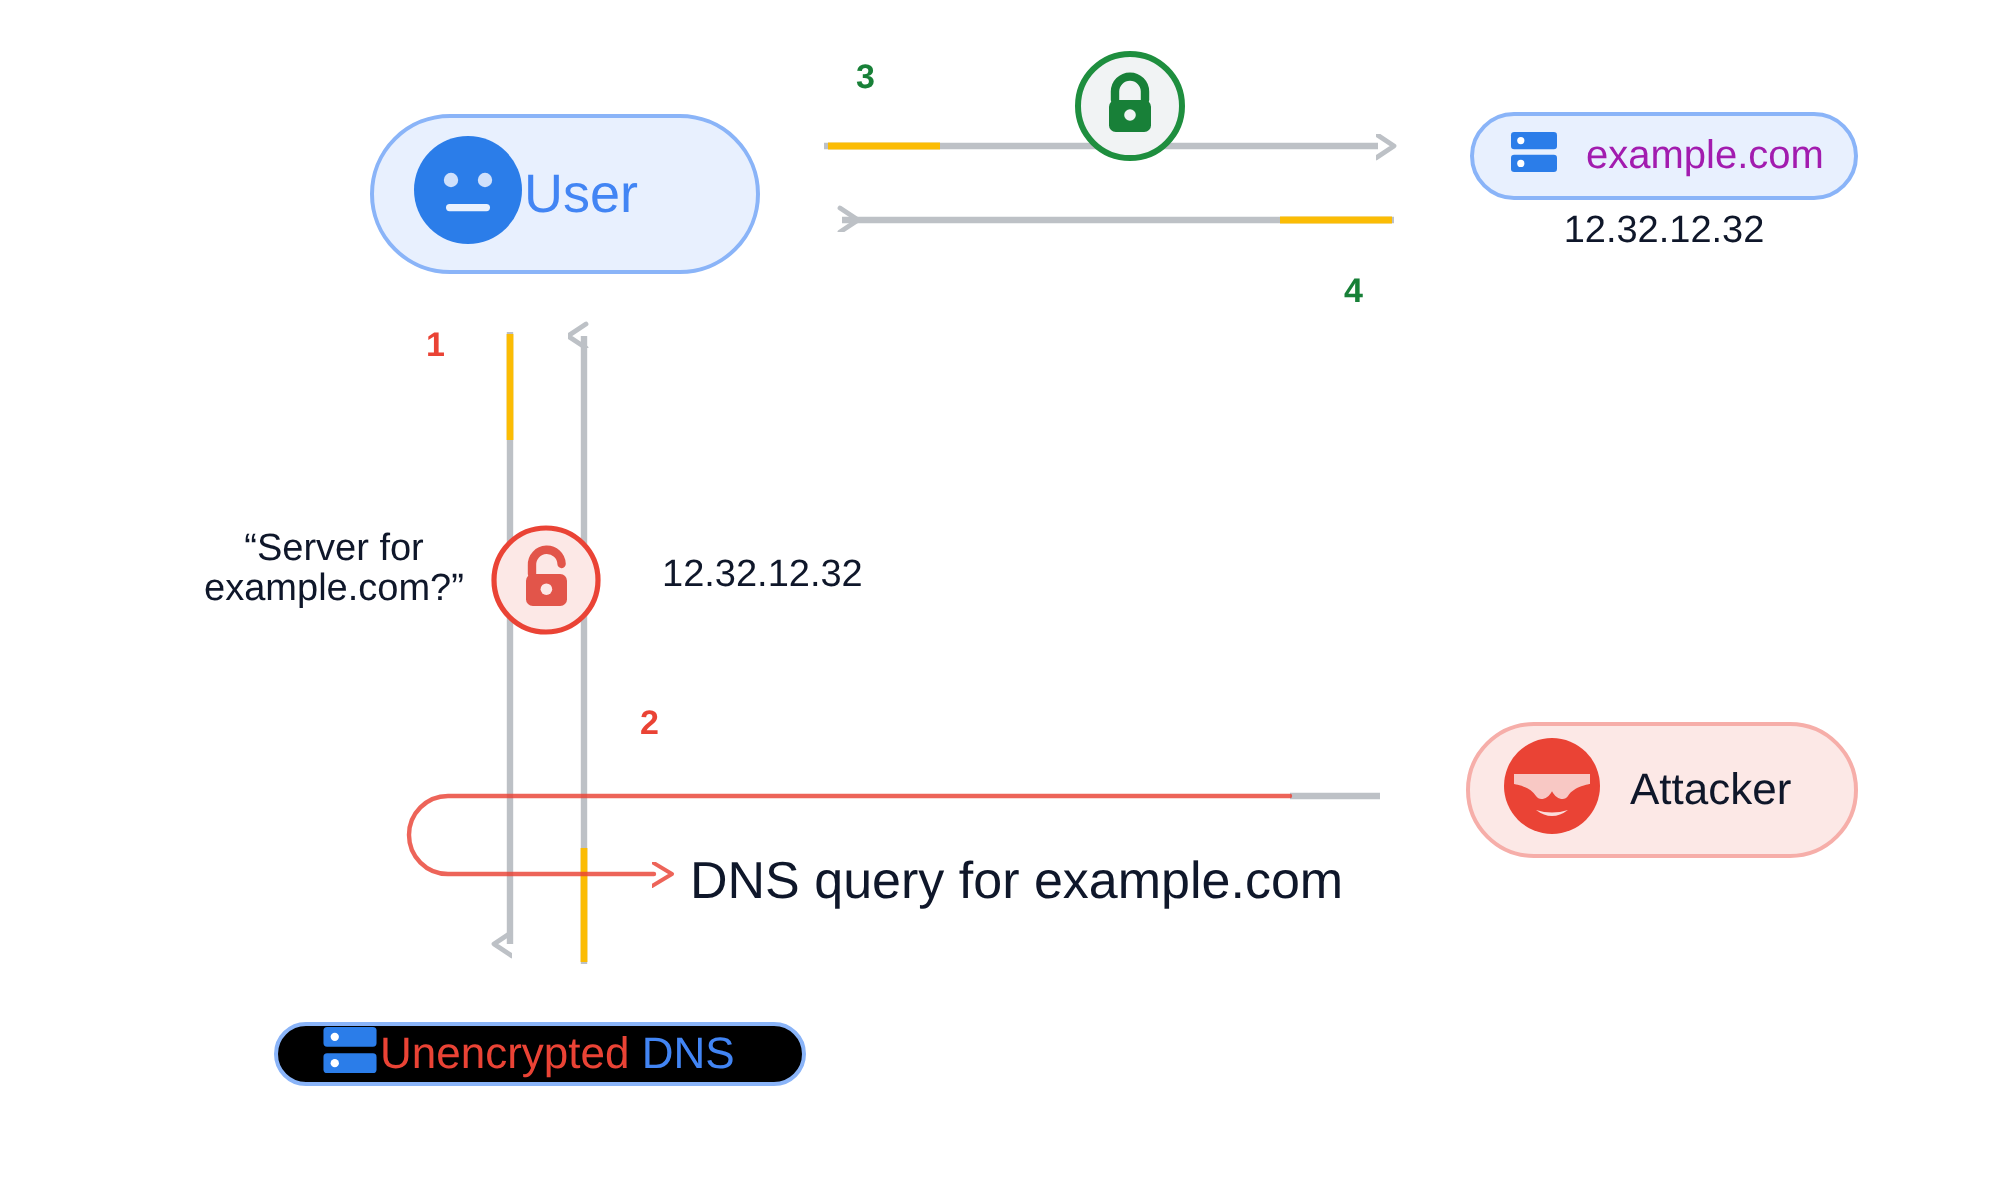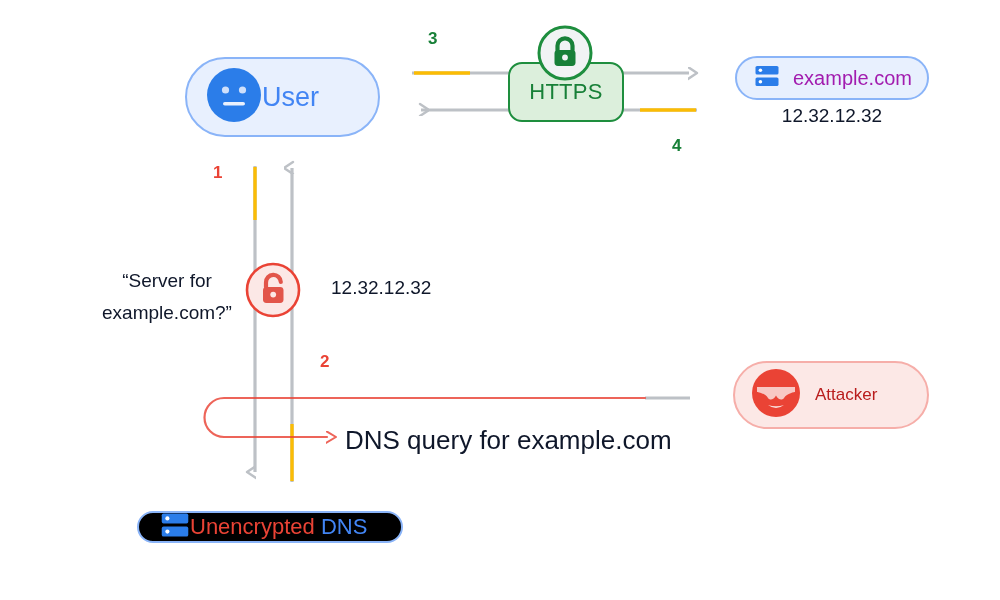--- a/index.html
+++ b/index.html
@@ -19,39 +19,39 @@
   #user-chip .label{color:#4285f4;font-size:27px;font-weight:400;}
 
   
   #server-chip{left:735px;top:56px;width:194px;height:44px;
      background:#e8f0fe;border:2px solid #8ab4f8;padding-left:17px;gap:13px;}
   #server-chip .label{color:#a21caf;font-size:20px;}
 
   
   #attacker-chip{left:733px;top:361px;width:196px;height:68px;
      background:#fce8e6;border:2px solid #f6aea9;padding-left:16px;gap:14px;}
-  #attacker-chip .label{color:#b91c1c;font-size:17px;}
+  #attacker-chip .label{color:#0f172a;font-size:22px;}
 
   
   #dns-chip{left:137px;top:511px;width:266px;height:32px;
      background:#000000;border:2px solid #8ab4f8;padding-left:21px;}
   #dns-chip .label{font-size:22px;}
   #dns-chip .label .w1{color:#ea4335;}
   #dns-chip .label .w2{color:#4285f4;}
 
   
   #https-box{position:absolute;left:508px;top:62px;width:116px;height:60px;
      background:#dcefdc;border:2.5px solid #1e8e3e;border-radius:14px;
      display:flex;align-items:center;justify-content:center;box-sizing:border-box;}
   #https-box .label{color:#188038;font-size:22px;letter-spacing:.3px;}
 
   
   .txt{position:absolute;color:#0f172a;white-space:pre;}
   #server-ip{left:735px;top:105px;width:194px;text-align:center;font-size:19px;}
-  #query-text{left:97px;top:265px;width:140px;text-align:center;font-size:19px;line-height:32px;}
+  #query-text{left:97px;top:265px;width:140px;text-align:center;font-size:19px;line-height:20px;}
   #ip-text{left:331px;top:277px;font-size:19px;}
   #dnsq-text{left:345px;top:425px;font-size:26px;}
 
   .num{position:absolute;font-size:17px;font-weight:700;}
   #num1{left:213px;top:163px;color:#ea4335;}
   #num2{left:320px;top:352px;color:#ea4335;}
   #num3{left:428px;top:29px;color:#188038;}
   #num4{left:672px;top:136px;color:#188038;}
 
   
@@ -151,23 +151,20 @@
       <svg width="30" height="30" viewBox="0 0 26 26" xmlns="http://www.w3.org/2000/svg">
         <rect x="1.5" y="3" width="23" height="8.6" rx="1.6" fill="#2b7de9"></rect>
         <rect x="1.5" y="14.4" width="23" height="8.6" rx="1.6" fill="#2b7de9"></rect>
         <circle cx="6.4" cy="7.3" r="1.8" fill="#ffffff"></circle>
         <circle cx="6.4" cy="18.7" r="1.8" fill="#ffffff"></circle>
       </svg>
     </span>
     <span class="label"><span class="w1">Unencrypted</span> <span class="w2">DNS</span></span>
   </div>
 
-  <div id="https-box">
-    <span class="label">HTTPS</span>
-  </div>
 
   <span id="lock-green-badge">
     <svg width="56" height="56" viewBox="0 0 56 56" xmlns="http://www.w3.org/2000/svg">
       <circle cx="28" cy="28" r="26" fill="#f1f3f4" stroke="#1e8e3e" stroke-width="3"></circle>
       <path d="M20.5,25 v-4.2 a7.5,7.5 0 0 1 15,0 V25" fill="none" stroke="#188038" stroke-width="4.2" stroke-linecap="round"></path>
       <rect x="17.5" y="25" width="21" height="16" rx="3.4" fill="#188038"></rect>
       <circle cx="28" cy="32.5" r="2.9" fill="#f1f3f4"></circle>
     </svg>
   </span>
 

